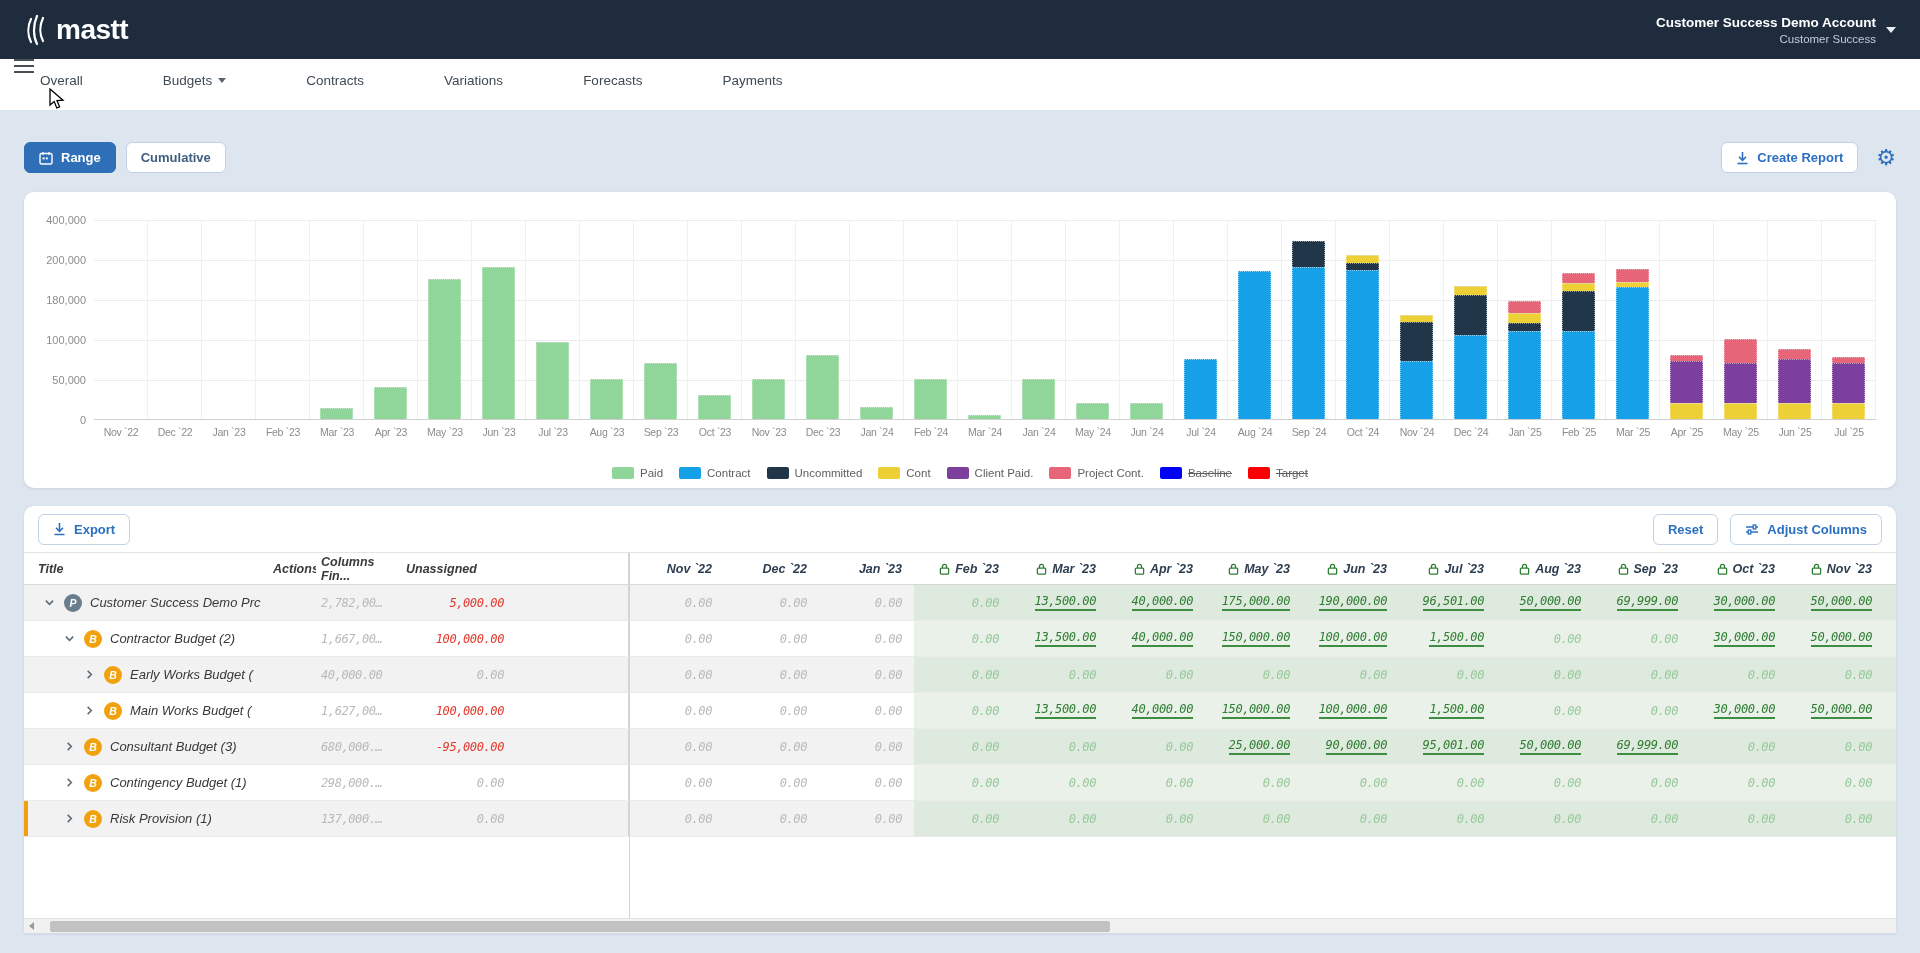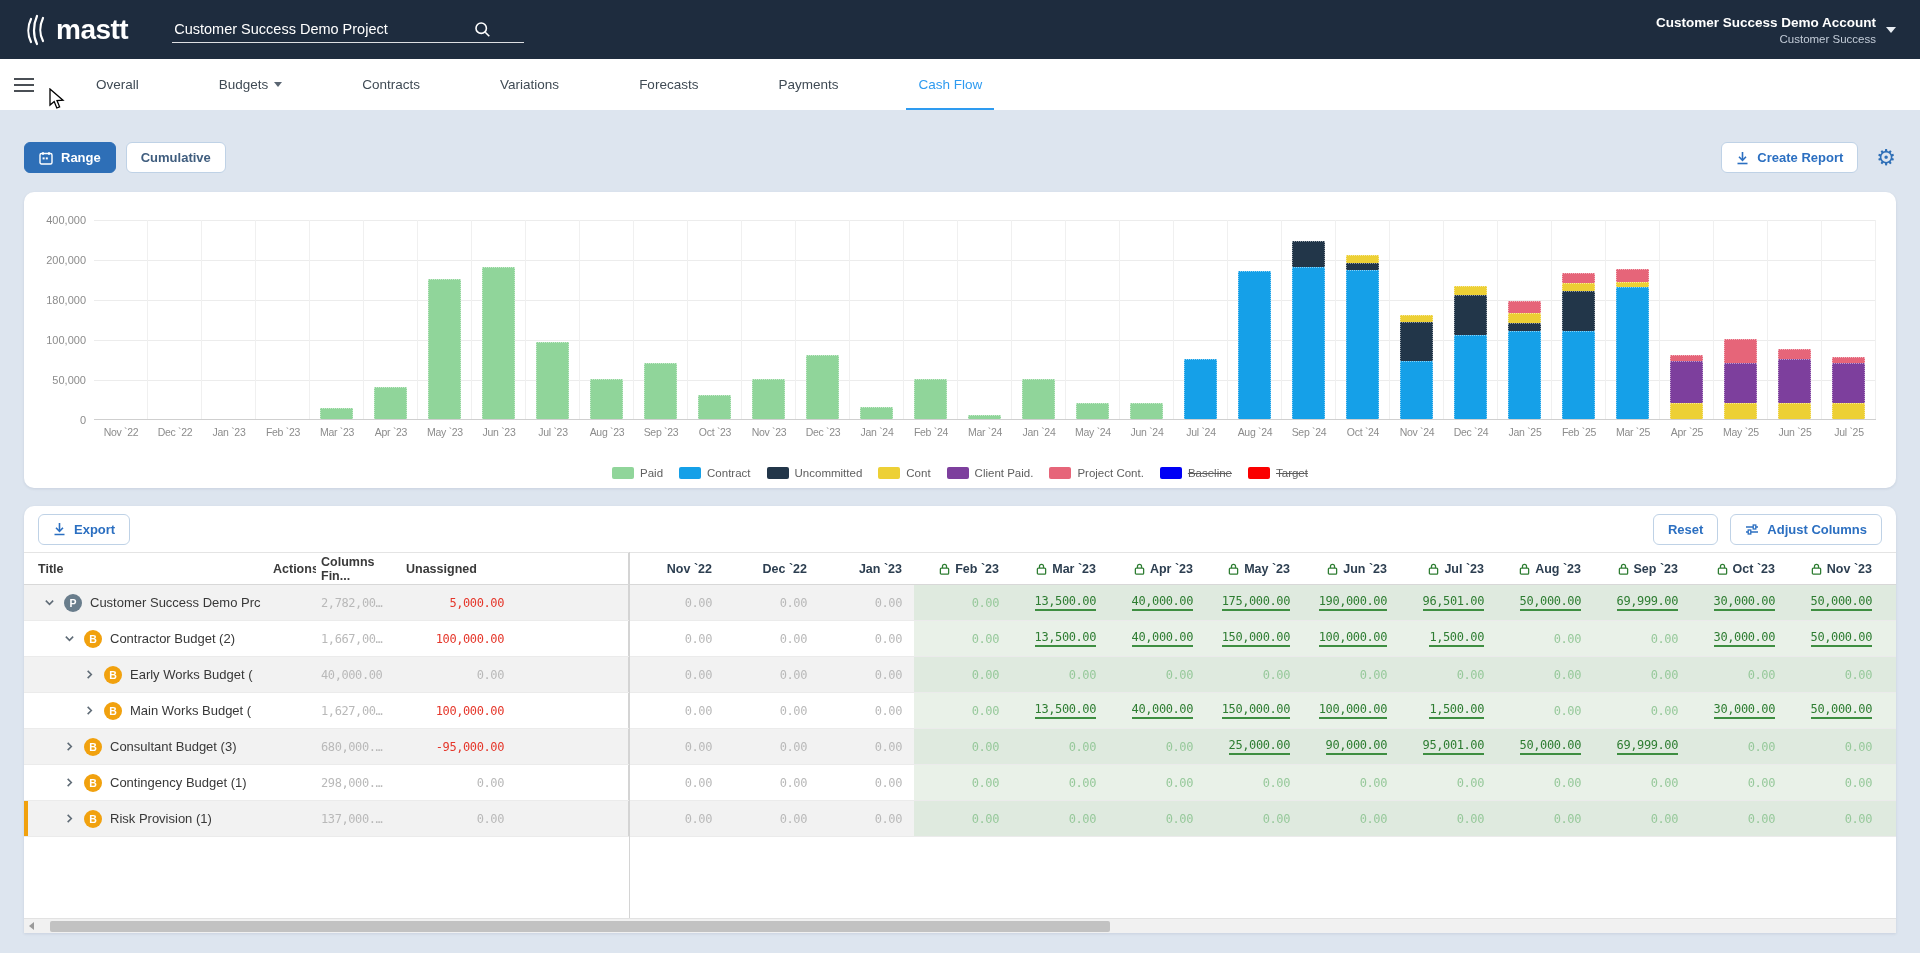--- a/index.html
+++ b/index.html
@@ -11,21 +11,21 @@
   .logo-text { color:#fff; font-size:28px; font-weight:bold; letter-spacing:-0.5px; }
   .proj-search { margin-left:44px; display:flex; align-items:center; border-bottom:1px solid rgba(255,255,255,.85); padding:4px 2px; width:352px; }
   .proj-search input { background:transparent; border:none; outline:none; color:#fff; font-size:14.5px; width:300px; font-family:"Liberation Sans",sans-serif; }
   .account { margin-left:auto; display:flex; align-items:center; gap:10px; }
   .account-txt { text-align:right; }
   .account-name { color:#fff; font-size:13.5px; font-weight:bold; }
   .account-sub { color:#c3ccd8; font-size:11.5px; margin-top:3px; }
   .caret { width:0; height:0; border-left:5px solid transparent; border-right:5px solid transparent; border-top:6px solid #e8edf3; }
 
   
-  .tabbar { height:51px; background:#fff; display:flex; align-items:stretch; position:relative; }
+  .tabbar { height:51px; background:#fff; display:flex; align-items:stretch; position:relative;flex-direction:column; }
   .hamburger { width:56px; display:flex; flex-direction:column; justify-content:center; gap:4px; padding-left:14px; cursor:pointer; }
   .hamburger span { width:20px; height:2px; background:#4a4f55; }
   .tabs { display:flex; }
   .tab { display:flex; align-items:center; gap:6px; padding:0 40px; font-size:13.5px; color:#3f4a54; cursor:pointer; position:relative; }
   .tab.active { color:#2e9bf0; }
   .tab.active::after { content:""; position:absolute; left:28px; right:28px; bottom:0; height:2px; background:#2e9bf0; }
   .tab .tab-caret { width:0;height:0;border-left:4px solid transparent;border-right:4px solid transparent;border-top:5px solid #5a6572; }
 
   .cursor { position:absolute; left:48px; top:88px; z-index:99; }
 
@@ -54,21 +54,21 @@
   .legend-item { display:flex; align-items:center; gap:6px; font-size:11.5px; color:#5f5f5f; cursor:pointer; }
   .legend-swatch { width:22px; height:12px; border-radius:2px; }
   .legend-item.disabled .legend-label { text-decoration:line-through; }
 
   
   .table-card { margin:18px 24px 0 24px; height:427px; position:relative; border-radius:10px 10px 0 0; overflow:hidden; }
   .tt-toolbar { height:46px; display:flex; align-items:center; padding:0 14px; }
   .tt-right { margin-left:auto; display:flex; gap:12px; }
 
   .grid { position:relative; }
-  .grid-row { display:flex; height:36px; border-bottom:1px solid #ebebeb; position:relative; }
+  .grid-row { display:flex; height:36px; border-bottom:1px solid #ebebeb; position:relative;font-style:italic; }
   .grid-row.head { height:33px; border-top:1px solid #e4e4e4; border-bottom:1px solid #d8d8d8; background:#fff; }
   .grid-row.odd  { background:#f2f2f2; }
   .grid-row.even { background:#ffffff; }
 
   .cell { height:100%; display:flex; align-items:center; overflow:hidden; flex-shrink:0; }
   .c-title { width:244px; padding-left:14px; font-size:13px; color:#383838; white-space:nowrap; }
   .c-actions { width:48px; padding-left:5px; }
   .c-forecast { width:85px; padding-left:5px; }
   .c-unassigned { width:113px; justify-content:flex-end; padding-right:10px; }
   .c-spacer { width:115px; border-right:1px solid #d4d4d4; }
@@ -108,27 +108,20 @@
 
 <div class="topbar">
   <div class="logo">
     <svg class="icon" width="26" height="34" viewBox="0 0 26 34">
       <path d="M7 6 C3.5 13 3.5 22 7 29" stroke="#fff" stroke-width="2.2" fill="none" stroke-linecap="round"></path>
       <path d="M13 3 C9 12 9 23 13 31" stroke="#fff" stroke-width="2.2" fill="none" stroke-linecap="round"></path>
       <path d="M19 5 C15.5 12.5 15.5 21.5 19 28" stroke="#fff" stroke-width="2.2" fill="none" stroke-linecap="round"></path>
     </svg>
     <span class="logo-text">mastt</span>
   </div>
-  <div class="proj-search">
-    <input type="text" value="Customer Success Demo Project" style="">
-    <svg class="icon" width="17" height="17" viewBox="0 0 17 17">
-      <circle cx="7.2" cy="7.2" r="5.2" stroke="#fff" stroke-width="1.6" fill="none"></circle>
-      <line x1="11.2" y1="11.2" x2="15.3" y2="15.3" stroke="#fff" stroke-width="1.6"></line>
-    </svg>
-  </div>
   <div class="account">
     <div class="account-txt">
       <div class="account-name">Customer Success Demo Account</div>
       <div class="account-sub">Customer Success</div>
     </div>
     <div class="caret"></div>
   </div>
 </div>
 
 <div class="tabbar">
@@ -149,23 +142,20 @@
         <span>Contracts</span>
       </div>
       <div class="tab">
         <span>Variations</span>
       </div>
       <div class="tab">
         <span>Forecasts</span>
       </div>
       <div class="tab">
         <span>Payments</span>
-      </div>
-      <div class="tab active">
-        <span>Cash Flow</span>
       </div>
     </div>
 </div>
 
 <svg class="cursor" width="18" height="22" viewBox="0 0 18 22">
   <path d="M2 1 L2 17 L6.2 13.5 L8.8 20 L11.6 18.8 L9 12.6 L15 12.2 Z" fill="#fff" stroke="#000" stroke-width="1.3"></path>
 </svg>
 
 <div class="toolbar-row">
   <div style="display:flex; gap:10px;">

